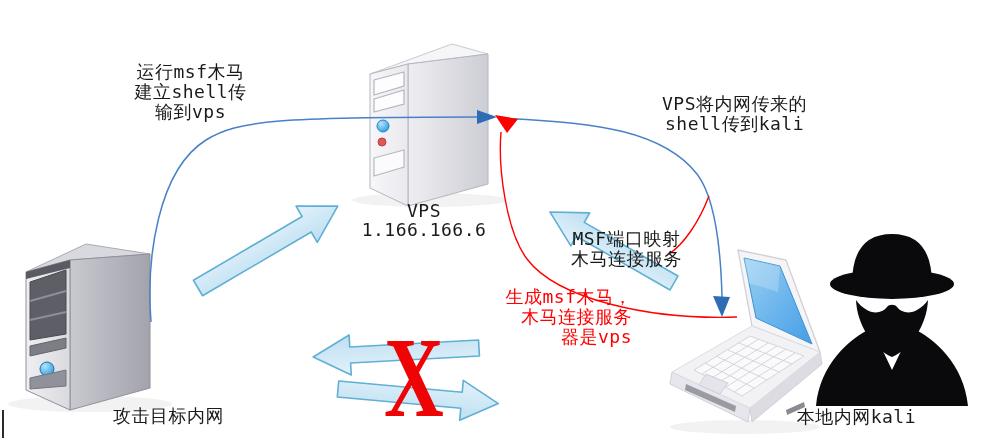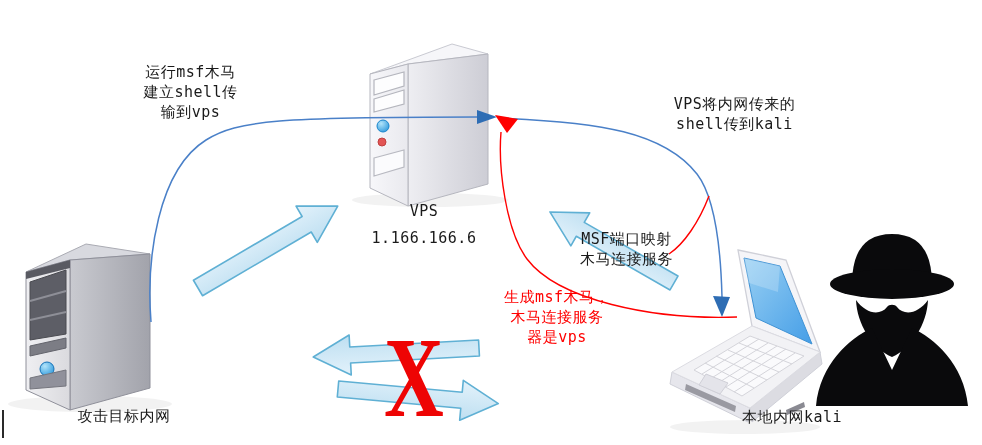--- a/index.html
+++ b/index.html
@@ -1,25 +1,25 @@
 <!DOCTYPE html>
 <html><head>
 <meta charset="utf-8">
 <style>
   html,body{margin:0;padding:0;background:#fff;}
   .canvas{
     position:relative;width:982px;height:445px;background:#ffffff;overflow:hidden;
     font-family:"DejaVu Sans Mono","DejaVu Sans",monospace;
   }
   .anno{
-    position:absolute;white-space:pre-line;font-size:15px;line-height:20px;
+    position:absolute;white-space:pre-line;font-size:18px;line-height:20px;
     color:#1a1a1a;text-align:center;letter-spacing:0.5px;
   }
-  .anno.red{color:#ff0000;}
-  .anno.left-align{text-align:center;}
+  .anno.red{color:#ff0000;text-align:right;}
+  .anno.left-align{text-align:right;}
   svg{position:absolute;left:0;top:0;}
   .thin-blue{fill:none;stroke:#4a80c8;stroke-width:1.5;}
   .thin-red{fill:none;stroke:#ff0000;stroke-width:1.4;}
   .block-arrow{fill:url(#gradArrow);stroke:#5fb0d4;stroke-width:1.6;stroke-linejoin:round;}
 </style>
 </head>
 <body>
 
 <div class="canvas">
 
@@ -143,26 +143,26 @@
 </svg>
 
 <div class="anno" style="left:118px;top:62px;width:145px;">运行msf木马
 建立shell传
 输到vps</div>
 
 <div class="anno" style="left:344px;top:201px;width:160px;">VPS</div>
 
 <div class="anno" style="left:652px;top:94px;width:165px;">VPS将内网传来的
 shell传到kali</div>
-<div class="anno" style="left:344px;top:228px;width:160px;">1.166.166.6</div>
+<div class="anno" style="left:344px;top:220px;width:160px;">1.166.166.6</div>
 
 <div class="anno" style="left:554px;top:229px;width:145px;">MSF端口映射
 木马连接服务</div>
 
 <div class="anno red" style="left:482px;top:287px;width:150px;">生成msf木马，
 木马连接服务
 器是vps</div>
 
 <div class="anno left-align" style="left:24px;top:406px;width:200px;">攻击目标内网</div>
 
-<div class="anno left-align" style="left:692px;top:407px;width:200px;">本地内网kali</div>
+<div class="anno left-align" style="left:716px;top:407px;width:200px;">本地内网kali</div>
 
 </div>
 
 </body></html>

